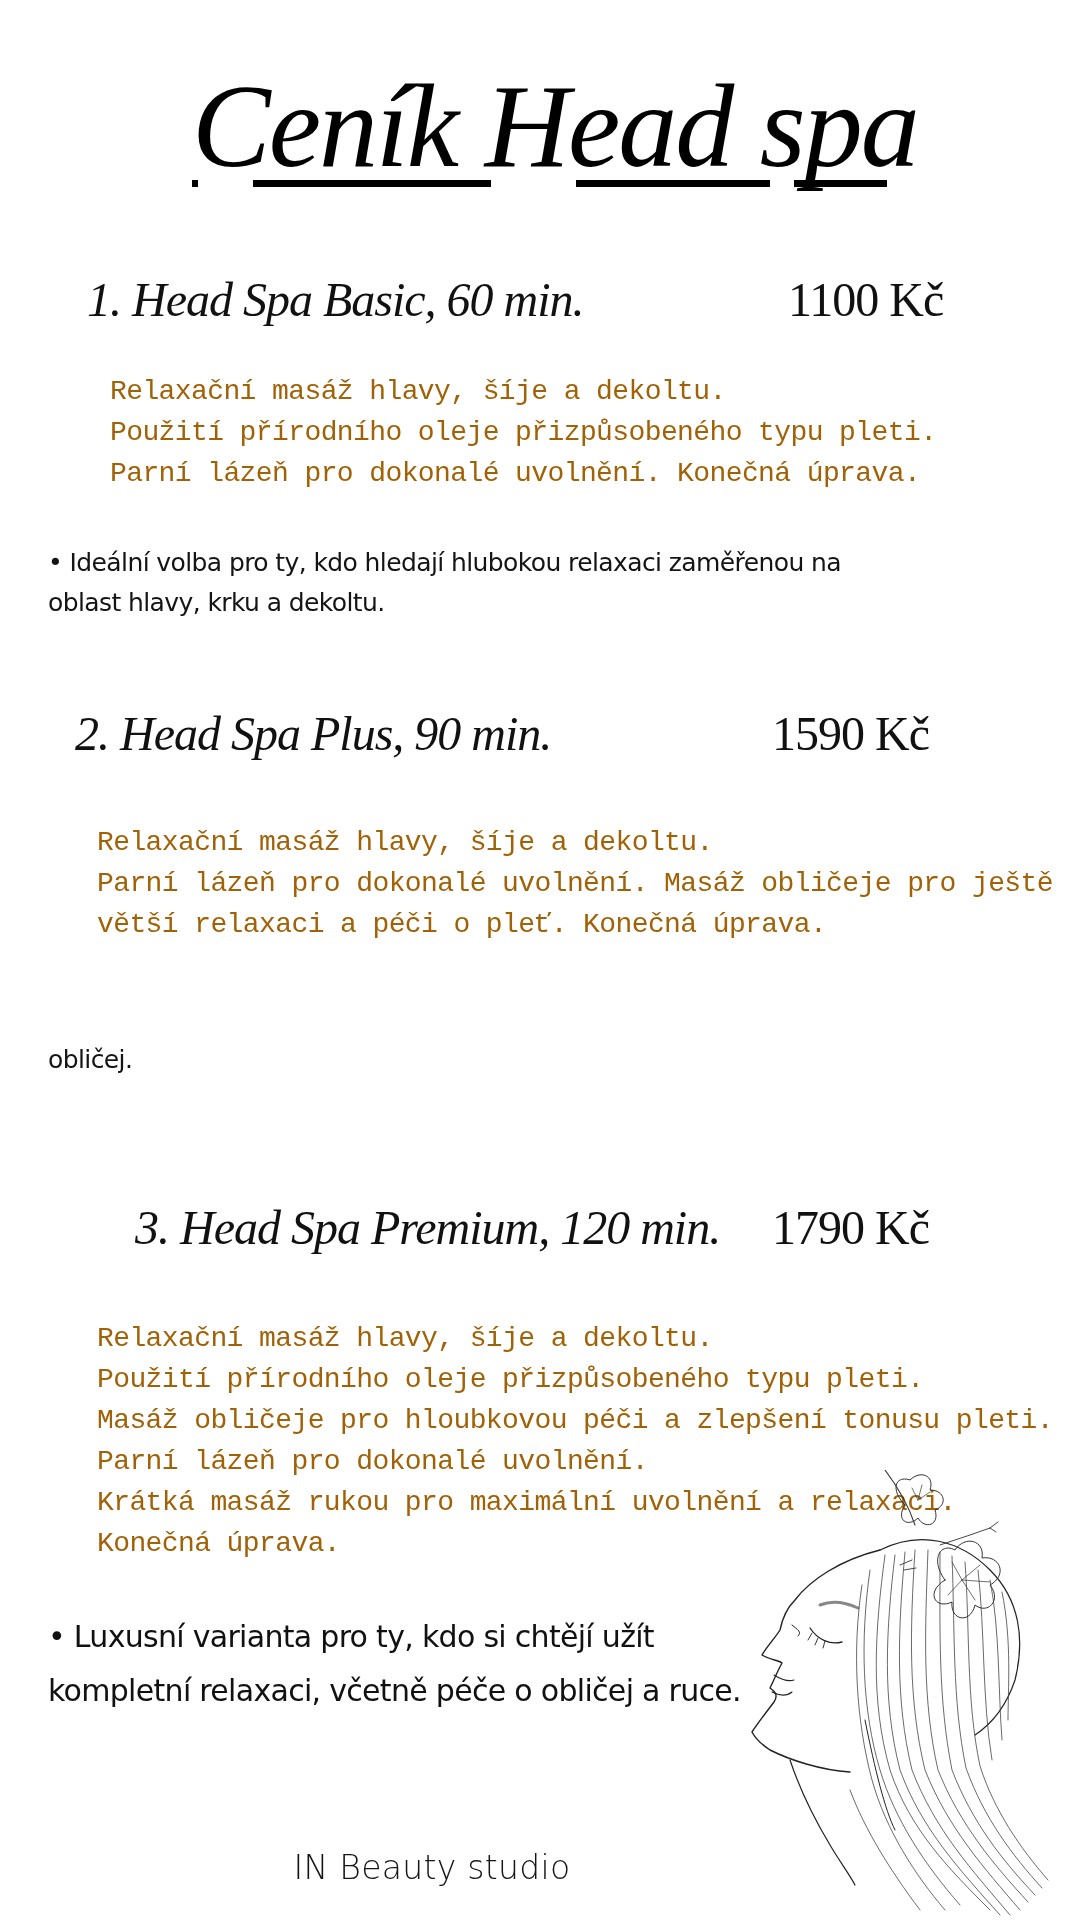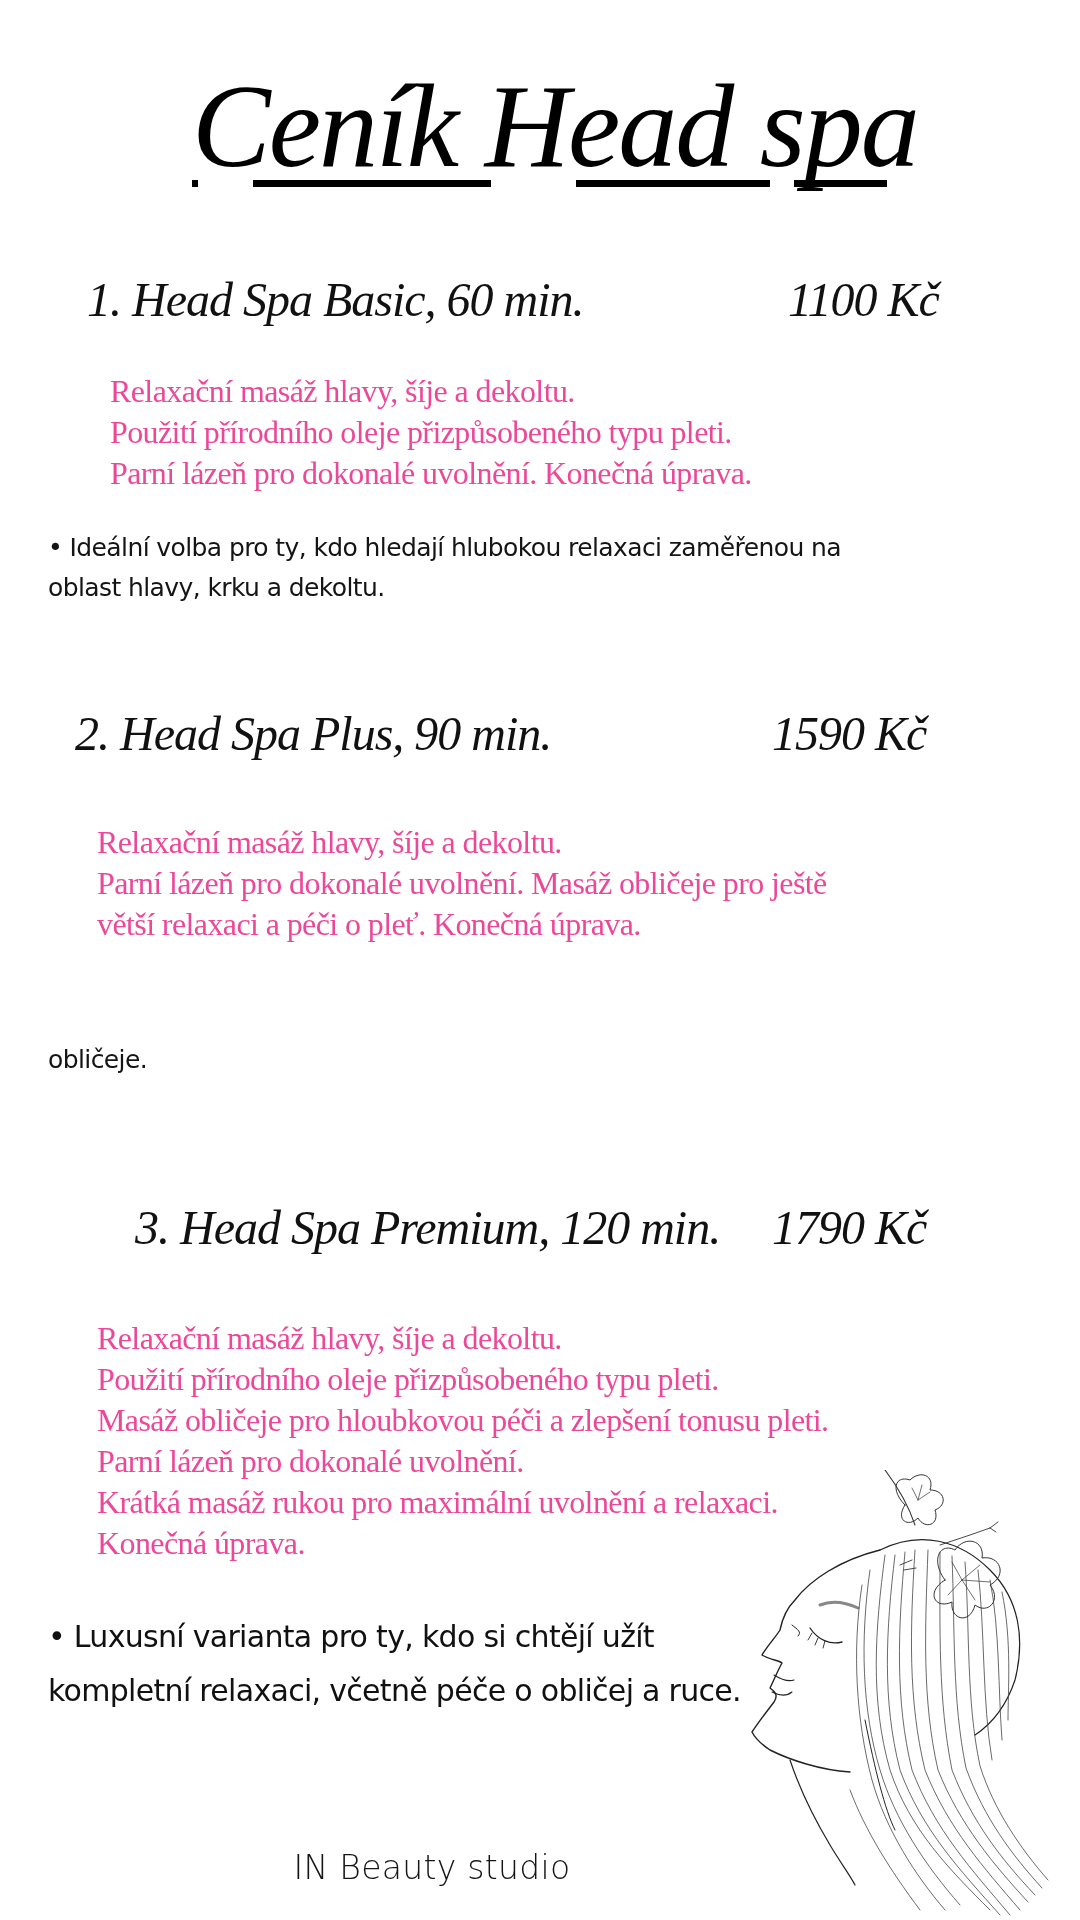--- a/index.html
+++ b/index.html
@@ -14,28 +14,28 @@
     letter-spacing: -2px;
   }
   .title-underline { position: absolute; height: 7px; background: #000; top: 180px; }
 
   .heading {
     font-family: "Liberation Serif", serif; font-style: italic;
     font-size: 48px; line-height: 56px; color: #111;
     letter-spacing: -1px;
   }
   .price {
-    font-family: "Liberation Serif", serif; font-style: italic;
+    font-family: "Liberation Serif", serif; 
     font-size: 48px; line-height: 56px; color: #111;
     letter-spacing: -1px;
   }
 
   .body-text {
-    font-family: Liberation Serif, serif; font-size: 32px; line-height: 41px;
-    color: #ec4899; letter-spacing: -0.6px;
+    font-family: Liberation Mono, monospace; font-size: 28px; line-height: 41px;
+    color: #a16207; letter-spacing: -0.6px;
   }
   .bullet-text {
     font-family: "DejaVu Sans", sans-serif; font-size: 25px; line-height: 40px;
     color: #141414; letter-spacing: -0.6px;
   }
   .bullet-text-lg {
     font-family: "DejaVu Sans", sans-serif; font-size: 30px; line-height: 54px;
     color: #111; letter-spacing: -0.7px;
   }
   .line { display: block; }
@@ -58,36 +58,36 @@
 <div class="title-underline" style="left:794px;width:93px;"></div>
 
 <section>
   <div class="abs heading" style="left:87px; top:272px;">1. Head Spa Basic, 60 min.</div>
   <div class="abs price" style="left:788px; top:272px;">1100 Kč</div>
   <div class="abs body-text" style="left:110px; top:371px;">
     <span class="line">Relaxační masáž hlavy, šíje a dekoltu.</span>
     <span class="line">Použití přírodního oleje přizpůsobeného typu pleti.</span>
     <span class="line">Parní lázeň pro dokonalé uvolnění. Konečná úprava.</span>
   </div>
-  <div class="abs bullet-text" style="left:48px; top:528px;">
+  <div class="abs bullet-text" style="left:48px; top:543px;">
     <span class="line">• Ideální volba pro ty, kdo hledají hlubokou relaxaci zaměřenou na</span>
     <span class="line">oblast hlavy, krku a dekoltu.</span>
   </div>
 </section>
 
 <section>
   <div class="abs heading" style="left:75px; top:706px;">2. Head Spa Plus, 90 min.</div>
   <div class="abs price" style="left:772px; top:706px;">1590 Kč</div>
   <div class="abs body-text" style="left:97px; top:822px;">
     <span class="line">Relaxační masáž hlavy, šíje a dekoltu.</span>
     <span class="line">Parní lázeň pro dokonalé uvolnění. Masáž obličeje pro ještě</span>
     <span class="line">větší relaxaci a péči o pleť. Konečná úprava.</span>
   </div>
   <div class="abs bullet-text" style="left:48px; top:1040px;">
-    <span class="line">obličeje.</span>
+    <span class="line">obličej.</span>
   </div>
 </section>
 
 <section>
   <div class="abs heading" style="left:87px; top:1200px;margin-left:48px;">3. Head Spa Premium, 120 min.</div>
   <div class="abs price" style="left:772px; top:1200px;">1790 Kč</div>
   <div class="abs body-text" style="left:97px; top:1318px;">
     <span class="line">Relaxační masáž hlavy, šíje a dekoltu.</span>
     <span class="line">Použití přírodního oleje přizpůsobeného typu pleti.</span>
     <span class="line">Masáž obličeje pro hloubkovou péči a zlepšení tonusu pleti.</span>

